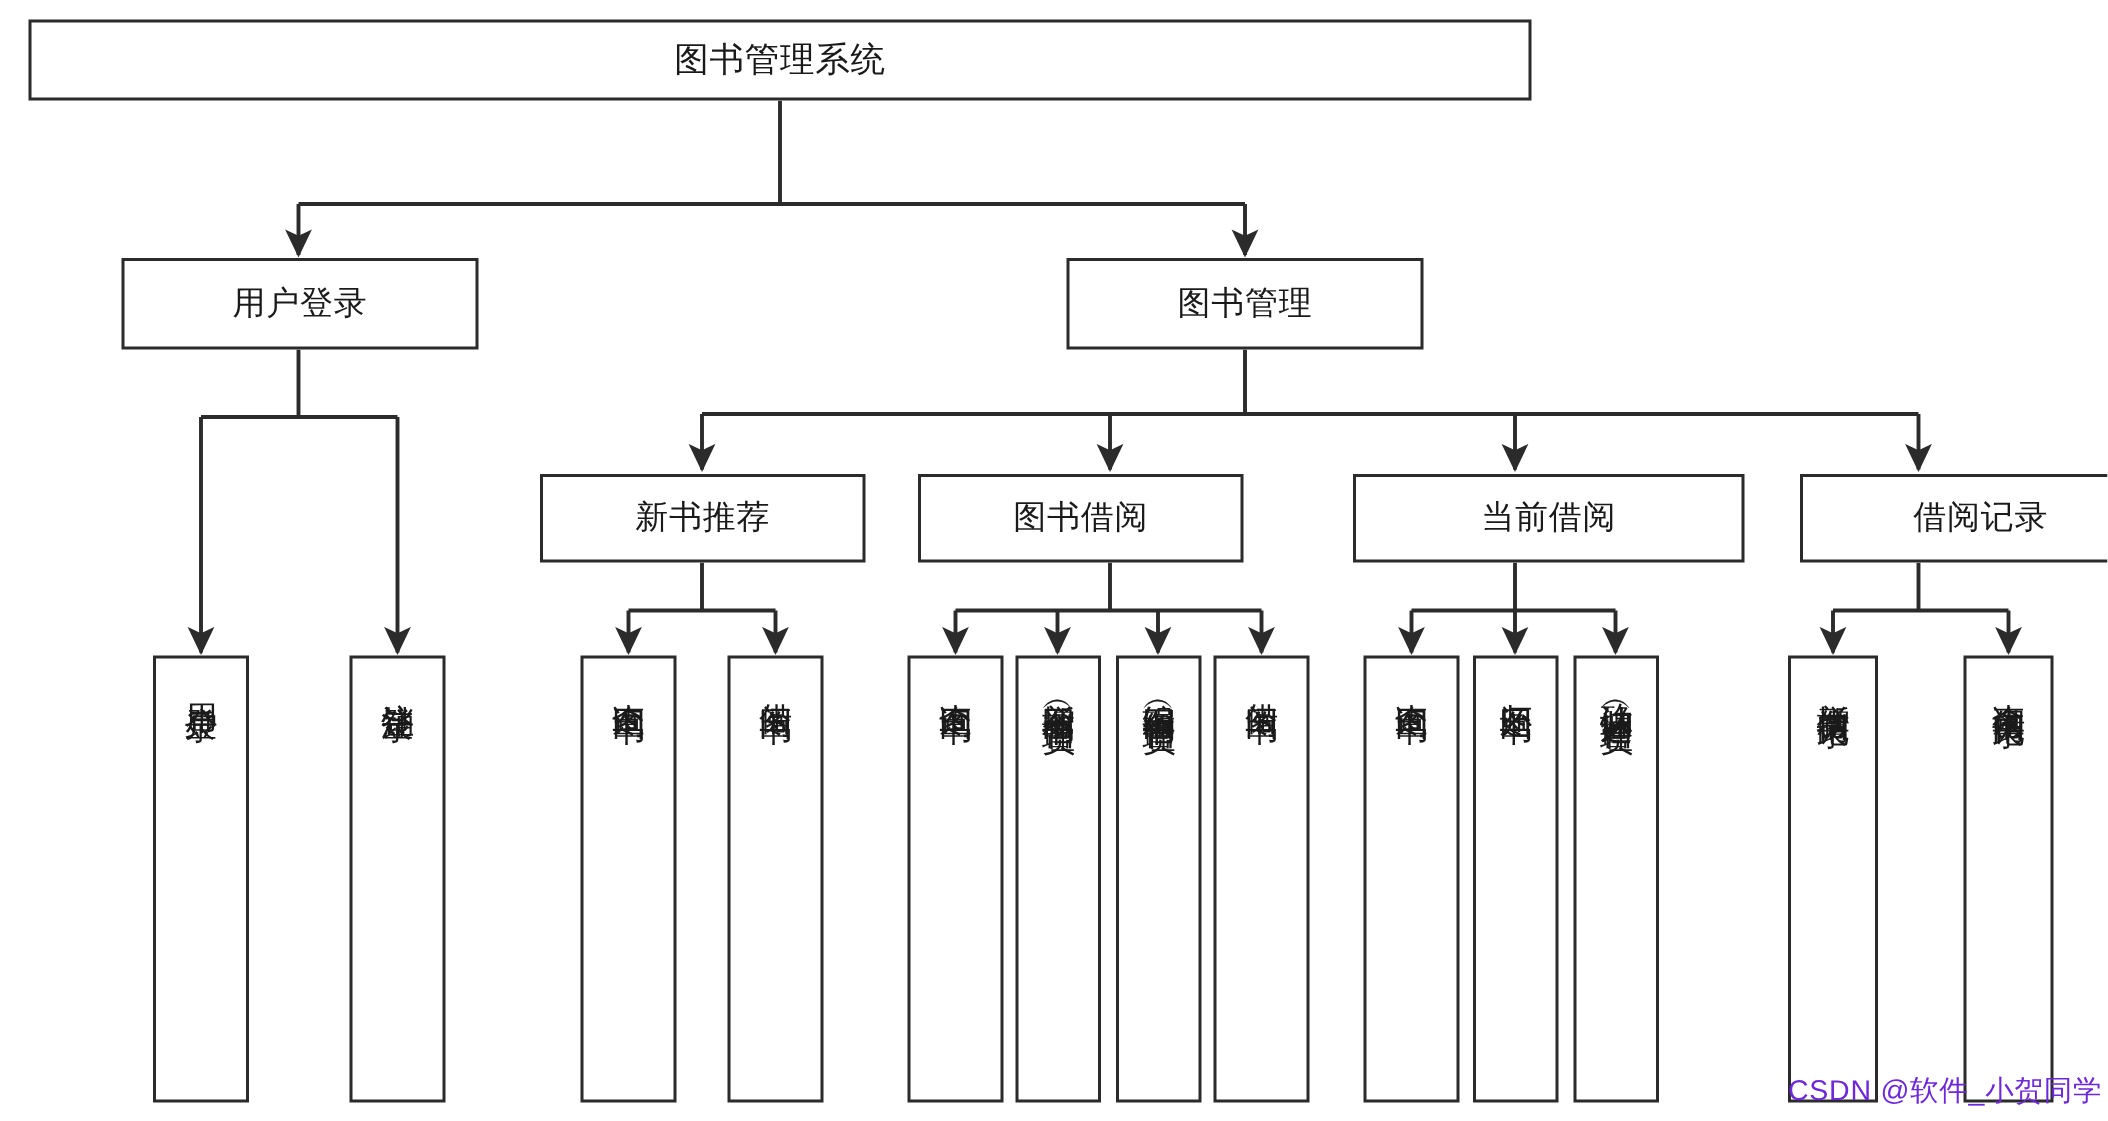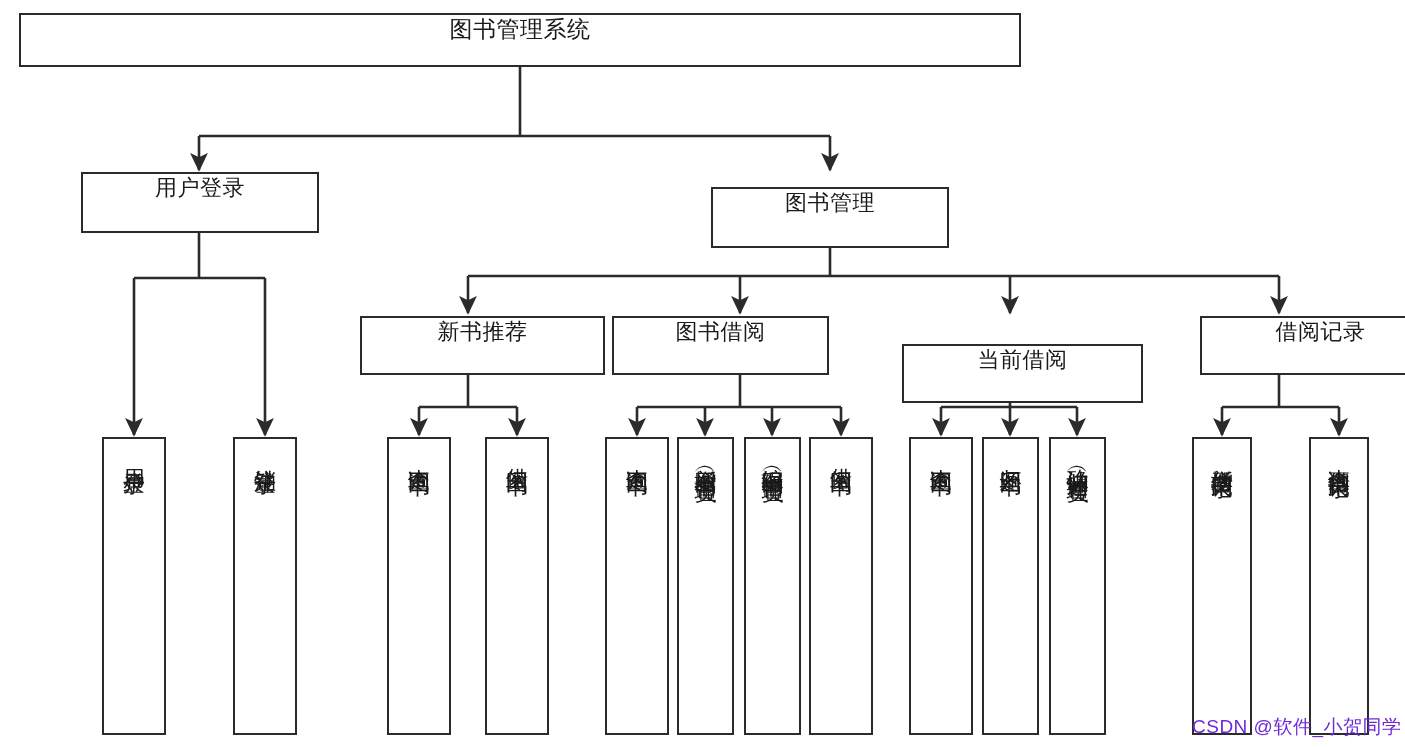--- a/index.html
+++ b/index.html
@@ -24,20 +24,21 @@
     width: 1405px;
     height: 747px;
     pointer-events: none;
   }
   .node {
     position: absolute;
     box-sizing: border-box;
     background: #ffffff;
     border: 2.5px solid #2b2b2b;
     display: flex;
+    align-items: center;
     justify-content: center;
     color: #1a1a1a;
     z-index: 2;
   }
   .node .label {
     display: block;
     text-align: center;
     line-height: 1.28;
     white-space: nowrap;
   }
@@ -127,33 +128,33 @@
   </svg>
 
   <div class="node horiz root" style="left:19px; top:13px; width:1002px; height:54px;">
     <span class="label">图书管理系统</span>
   </div>
 
   <div class="node horiz" style="left:81px; top:172px; width:238px; height:61px;">
     <span class="label">用户登录</span>
   </div>
 
-  <div class="node horiz" style="left:711px; top:172px; width:238px; height:61px;margin-top:15px;">
+  <div class="node horiz" style="left:711px; top:172px; width:238px; height:61px;">
     <span class="label">图书管理</span>
   </div>
 
-  <div class="node horiz" style="left:360px; top:316px; width:245px; height:59px;">
+  <div class="node horiz" style="left:360px; top:316px; width:217px; height:59px;">
     <span class="label">新书推荐</span>
   </div>
 
   <div class="node horiz" style="left:612px; top:316px; width:217px; height:59px;">
     <span class="label">图书借阅</span>
   </div>
 
-  <div class="node horiz" style="left:902px; top:316px; width:241px; height:59px;margin-top:28px;">
+  <div class="node horiz" style="left:902px; top:316px; width:261px; height:59px;">
     <span class="label">当前借阅</span>
   </div>
 
   <div class="node horiz" style="left:1200px; top:316px; width:217px; height:59px;padding-left:24px;">
     <span class="label">借阅记录</span>
   </div>
 
   <div class="node vert" style="left:102px; top:437px; width:64px; height:298px;">
     <span class="label">用户登录</span>
   </div>

